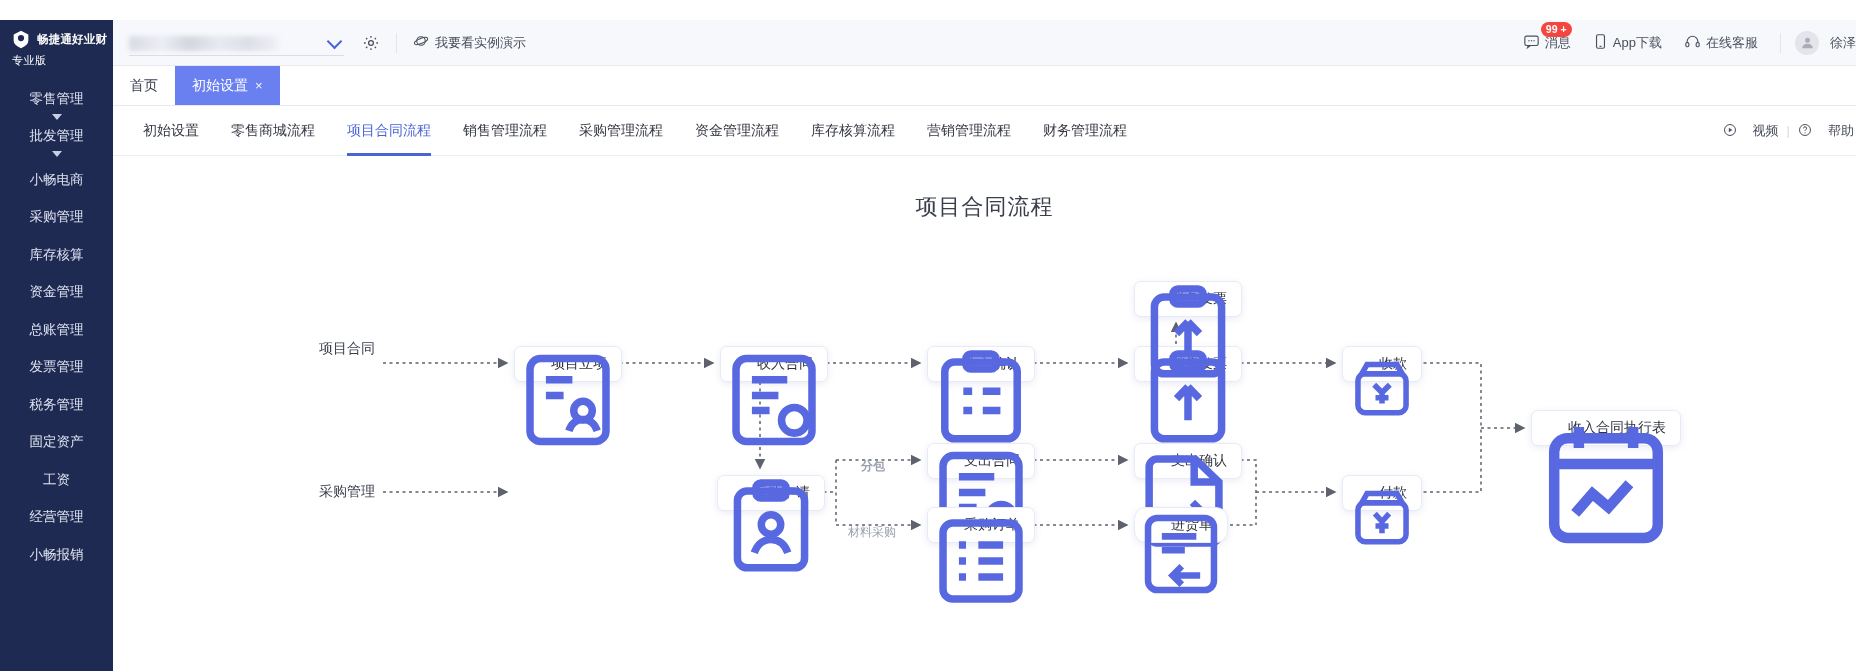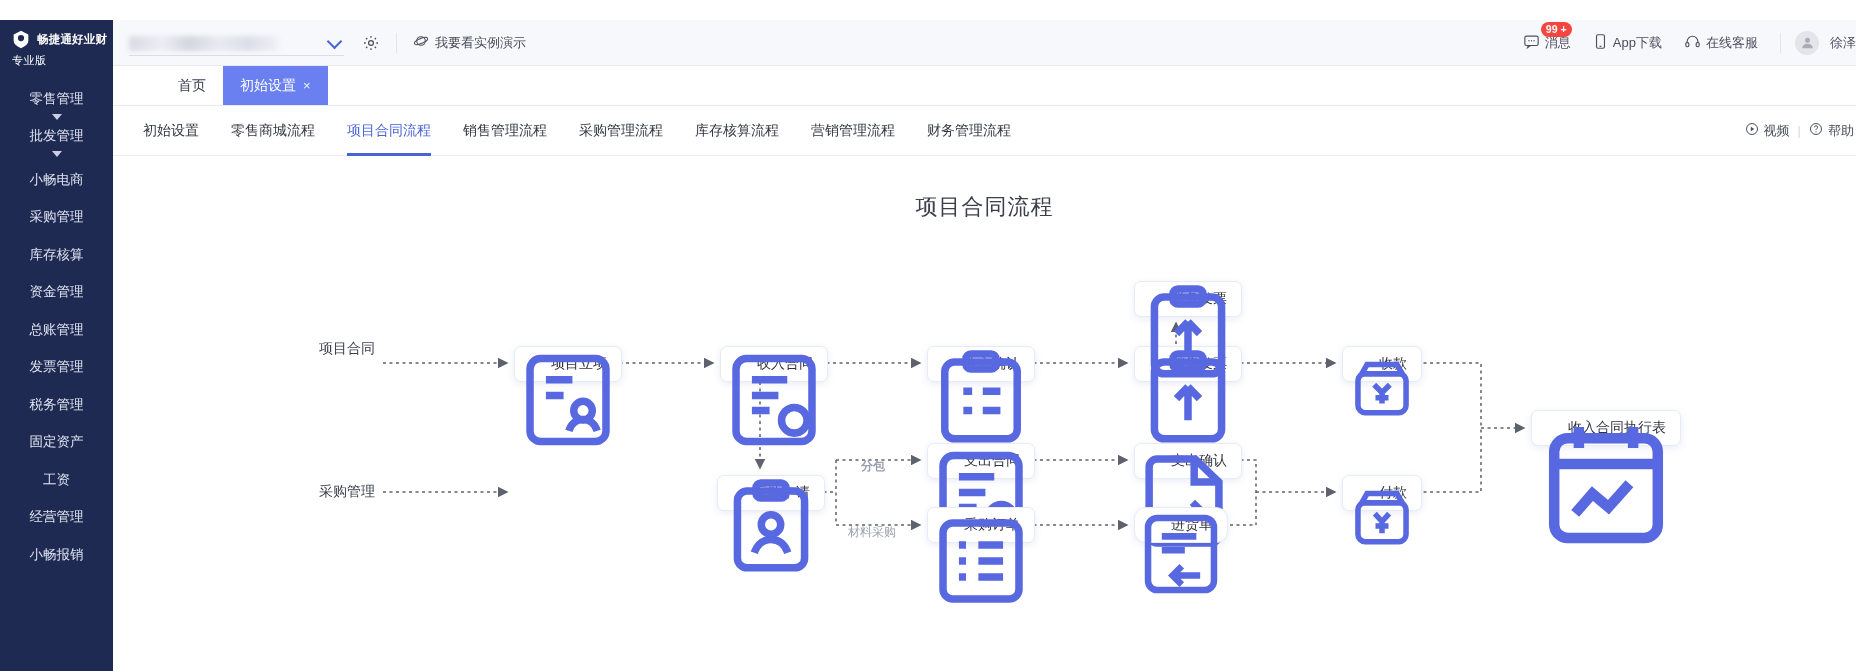--- a/index.html
+++ b/index.html
@@ -79,21 +79,21 @@
   }
   .avatar {
     width:24px;height:24px;border-radius:50%;background:#e3e5ea;
     display:flex;align-items:center;justify-content:center;
   }
   .user-name { font-size:13px; color:#4a4f5c; margin-left:6px; white-space:nowrap; }
 
   
   .tabstrip {
     position:absolute; left:113px; top:66px; right:0; height:40px;
-    background:#fff; border-bottom:1px solid #e8eaf0; display:flex; align-items:stretch;padding-left:48px;
+    background:#fff; border-bottom:1px solid #e8eaf0; display:flex; align-items:stretch;
   }
   .tab {
     display:flex; align-items:center; gap:7px; padding:0 17px;
     font-size:14px; color:#3b3f4c; cursor:pointer;
   }
   .tab.active { background:#6a7ff0; color:#fff; }
   .tab-close { font-size:13px; opacity:.92; }
 
   
   .subtabs {
@@ -108,21 +108,21 @@
   .subtab:first-child { margin-left:14px; }
   .subtab.active { color:#4a64d8; font-weight:500; }
   .subtab.active::after {
     content:""; position:absolute; left:16px; right:16px; bottom:0;
     height:2.5px; background:#4a64d8;
   }
   .subtabs-right {
     margin-left:auto; display:flex; align-items:center; gap:8px;
     padding-right:0; font-size:13px; color:#4a4f5c;
   }
-  .sr-item { display:flex; align-items:flex-start; gap:5px; cursor:pointer; white-space:nowrap; }
+  .sr-item { display:flex; align-items:flex-end; gap:16px; cursor:pointer; white-space:nowrap; }
   .sr-sep { color:#d8dbe3; }
 
   
   .canvas { position:absolute; left:113px; top:156px; right:0; bottom:0; background:#fff; }
   .chart-title {
     position:absolute; left:0; right:0; top:36px; text-align:center;
     font-size:22px; color:#3b3f4c; letter-spacing:1px;
   }
   .flow { position:absolute; inset:0; }
   .flow svg { position:absolute; left:0; top:0; }
@@ -299,20 +299,23 @@
       <span>零售商城流程</span>
       </div>
     <div class="subtab active">
       <span>项目合同流程</span>
       </div>
     <div class="subtab">
       <span>销售管理流程</span>
       </div>
     <div class="subtab">
       <span>采购管理流程</span>
+      </div>
+    <div class="subtab">
+      <span>资金管理流程</span>
       </div>
     <div class="subtab">
       <span>库存核算流程</span>
       </div>
     <div class="subtab">
       <span>营销管理流程</span>
       </div>
     <div class="subtab">
       <span>财务管理流程</span>
       </div>

